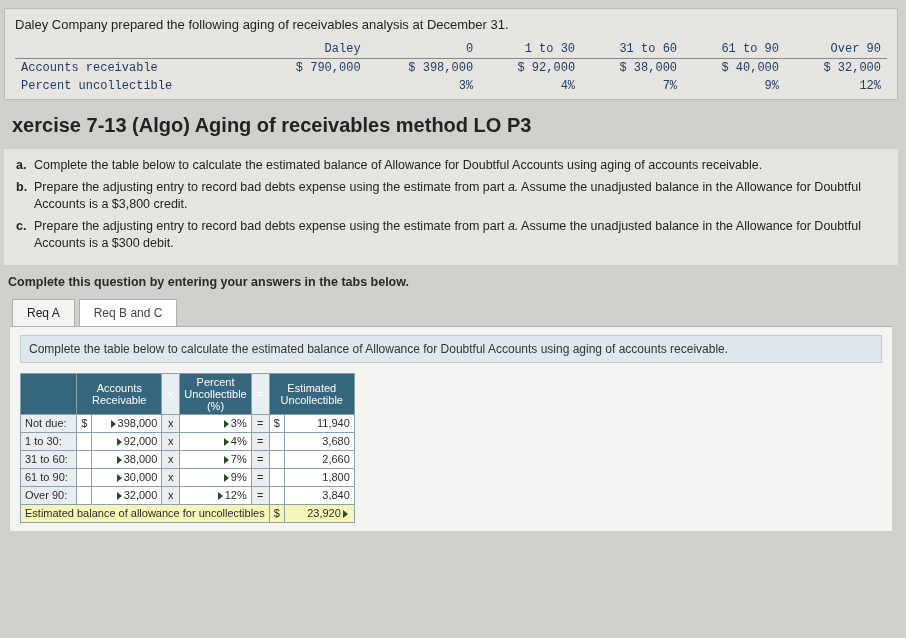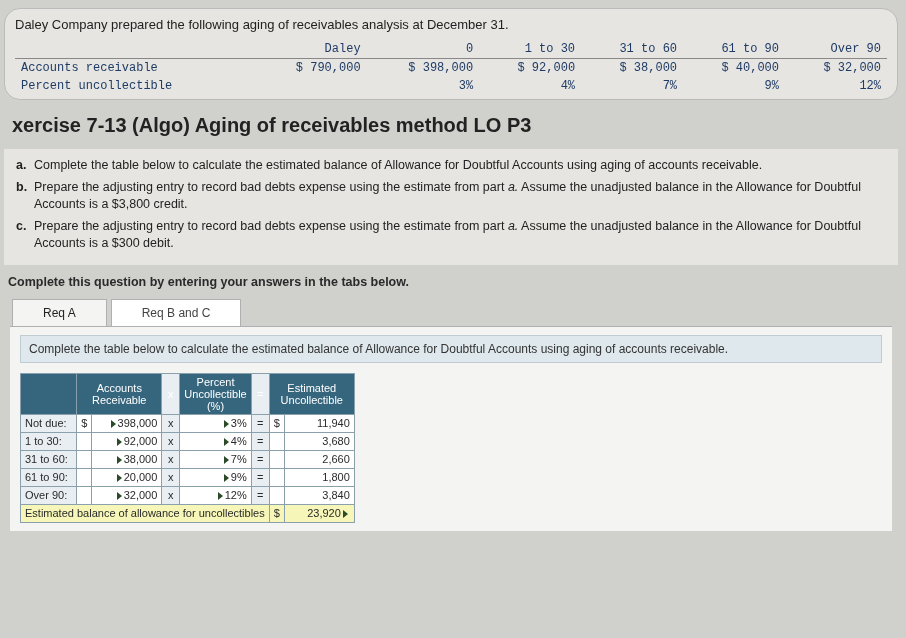--- a/index.html
+++ b/index.html
@@ -9,21 +9,21 @@
     font-family: Arial, Helvetica, sans-serif;
     background: #d0d0cd;
     color: #2a2a2a;
     font-size: 12px;
     overflow: hidden;
     padding: 8px 8px 8px 4px;
   }
   .page-box {
     background: #e6e5e1;
     border: 1px solid #bbb;
-    border-radius: 16px;
+    border-radius: 1px;
     padding: 8px 10px 4px 10px;
     margin-bottom: 10px;
   }
   .intro {
     font-size: 13px;
     margin-bottom: 8px;
     color: #222;
   }
   table.data {
     width: 100%;
@@ -72,21 +72,21 @@
 
   .tabs {
     display: flex;
     gap: 4px;
     margin: 8px 0 0 8px;
   }
   .tab {
     background: #fff;
     border: 1px solid #b0b0b0;
     border-bottom: none;
-    padding: 6px 30px;
+    padding: 6px 14px;
     font-size: 12px;
     cursor: pointer;
     color: #444;
   }
   .tab.active {
     background: #f4f4f2;
     font-weight: normal;
     color: #222;
   }
 
@@ -248,21 +248,21 @@
       <td class="ar"><span class="marker"></span><span>38,000</span></td>
       <td class="op">x</td>
       <td class="pct"><span class="marker"></span><span>7%</span></td>
       <td class="eq">=</td>
       <td class="cur"></td>
       <td class="est">2,660</td>
     </tr>
     <tr>
       <td class="cat">61 to 90:</td>
       <td class="cur"></td>
-      <td class="ar"><span class="marker"></span><span>20,000</span></td>
+      <td class="ar"><span class="marker"></span><span>30,000</span></td>
       <td class="op">x</td>
       <td class="pct"><span class="marker"></span><span>9%</span></td>
       <td class="eq">=</td>
       <td class="cur"></td>
       <td class="est">1,800</td>
     </tr>
     <tr>
       <td class="cat">Over 90:</td>
       <td class="cur"></td>
       <td class="ar"><span class="marker"></span><span>32,000</span></td>

